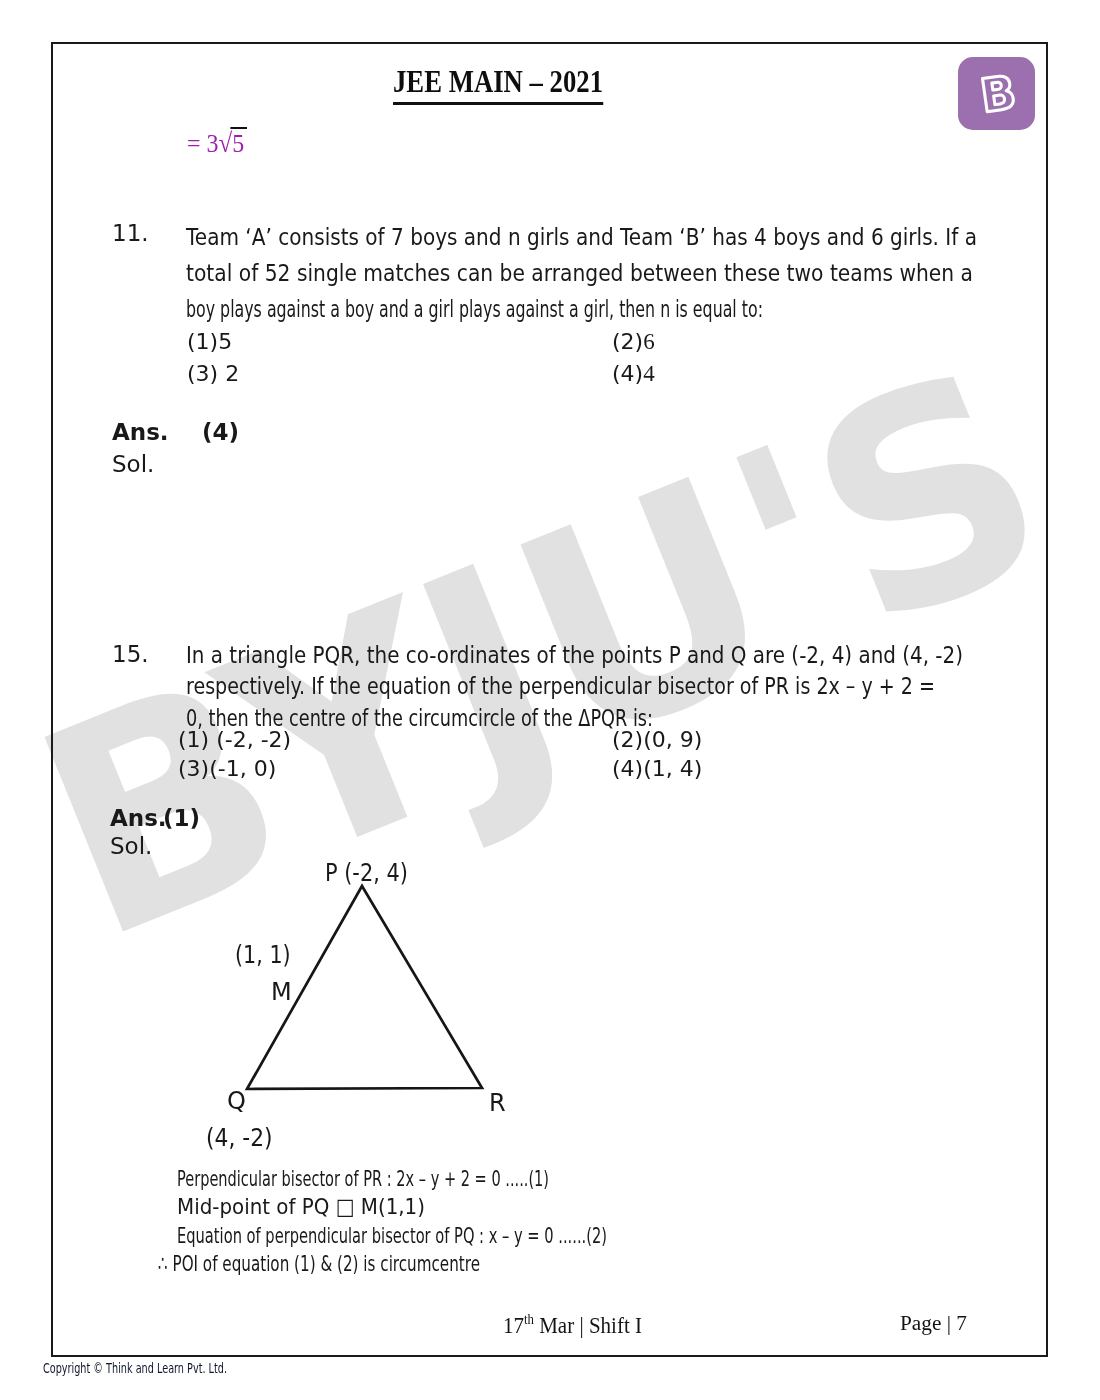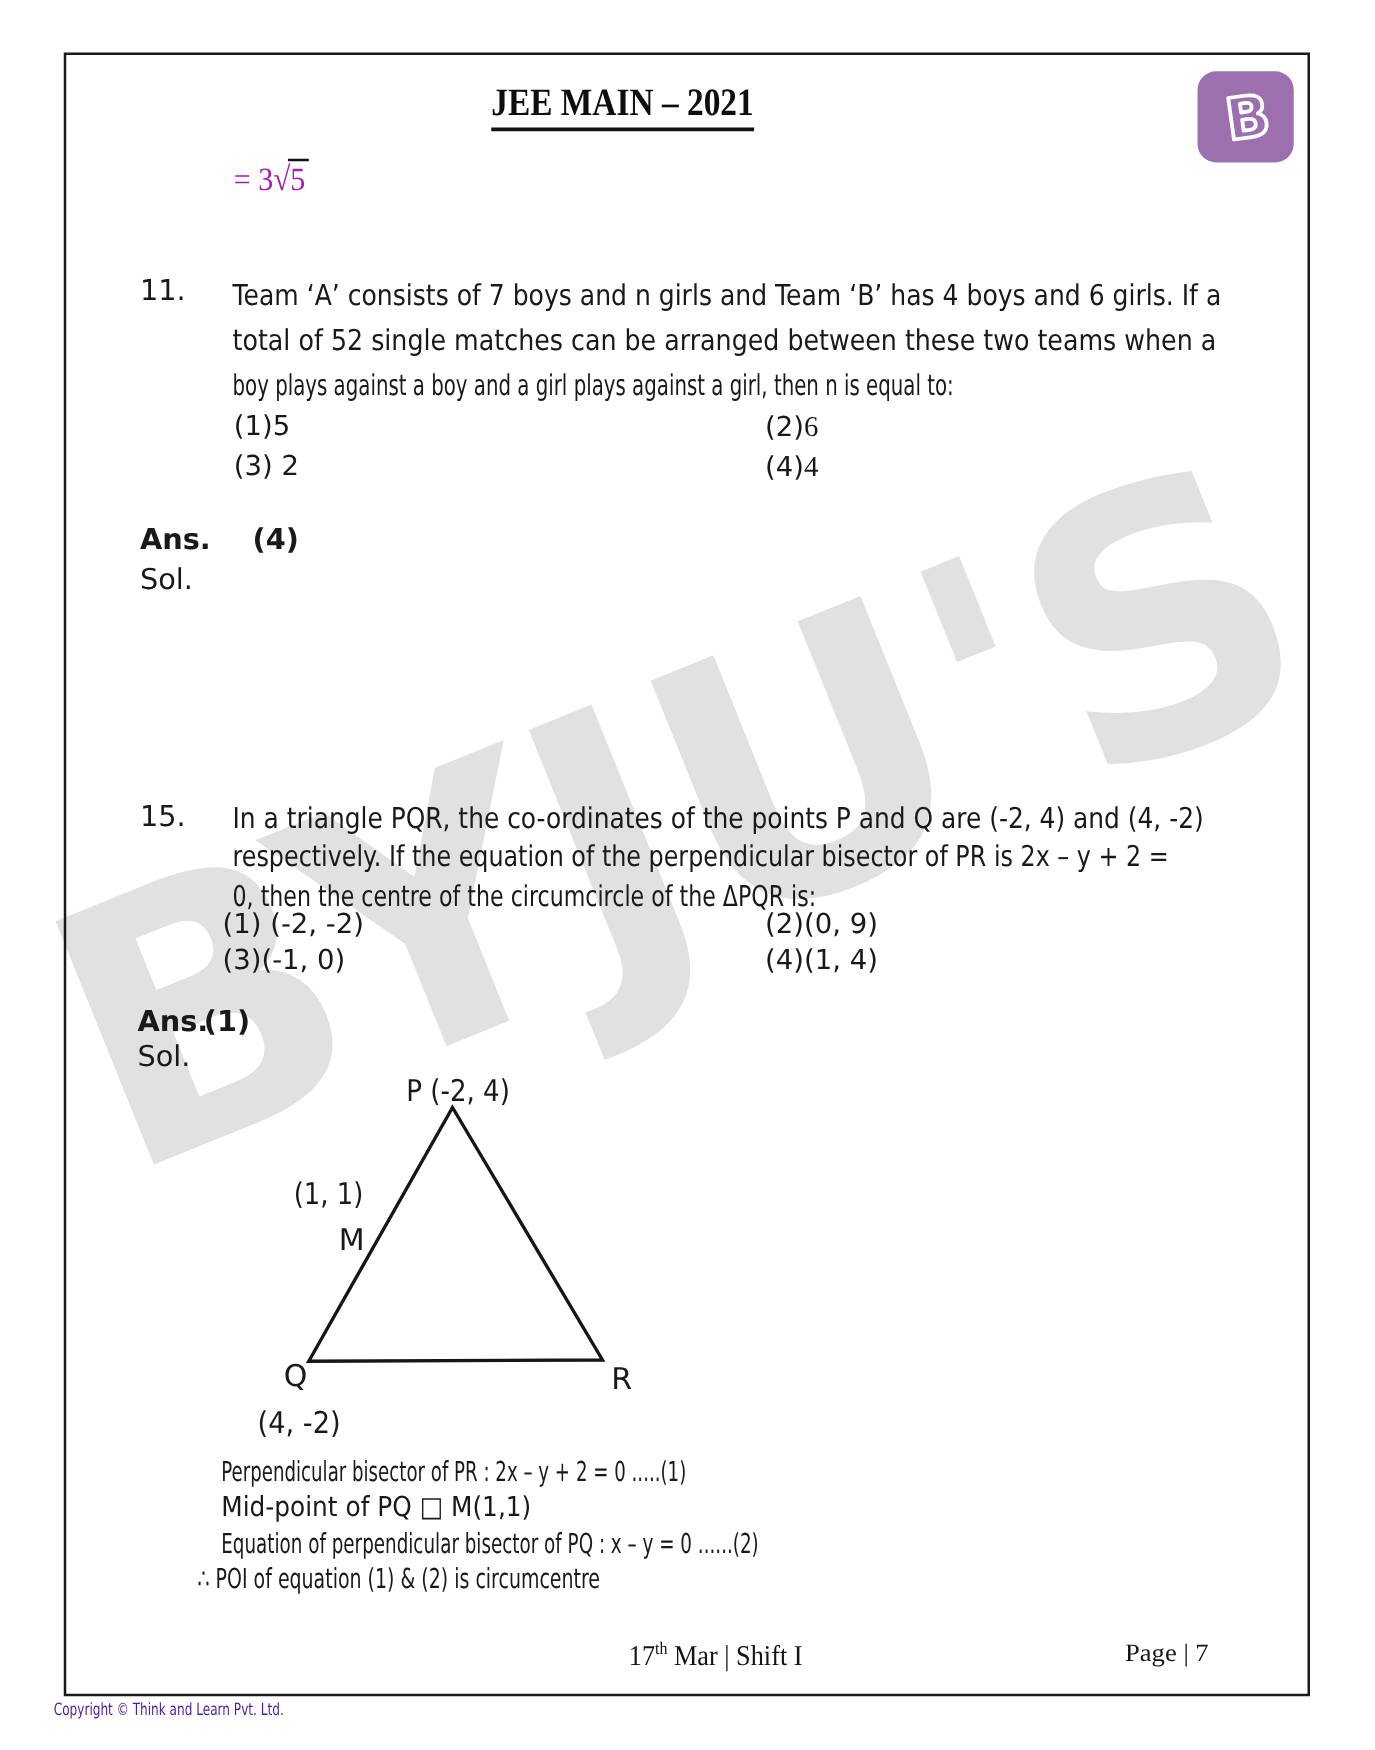--- a/index.html
+++ b/index.html
@@ -51,21 +51,21 @@
   .sol{font-size:23px;position:absolute;}
   .steps{position:absolute;left:190px;top:486px;line-height:28.5px;font-size:22px;}
   .sol12{position:absolute;left:177px;top:1165px;line-height:28.3px;font-size:22px;}
   .sol12 .last{margin-left:-19px;}
   
   .dlabel{position:absolute;font-size:24px;white-space:nowrap;}
   
   .footer-shift{position:absolute;left:503px;top:1312px;font-family:"Liberation Serif",serif;font-size:23px;white-space:nowrap;color:#141414;}
   .footer-shift sup{font-size:14px;}
   .footer-page{position:absolute;left:900px;top:1312px;font-family:"Liberation Serif",serif;font-size:20px;white-space:nowrap;color:#141414;}
-  .copyright{position:absolute;left:43px;top:1360px;font-size:13.5px;color:#4c1d95;white-space:nowrap;}
+  .copyright{position:absolute;left:43px;top:1360px;font-size:13.5px;color:#0f172a;white-space:nowrap;}
   .fit{display:inline-block;white-space:nowrap;transform-origin:0 50%;}
 </style>
 </head>
 <body>
 
 <div class="watermark" style="color: rgb(225, 225, 225);">BYJU'S</div>
 
 <div class="content">
 
   <div class="title">

